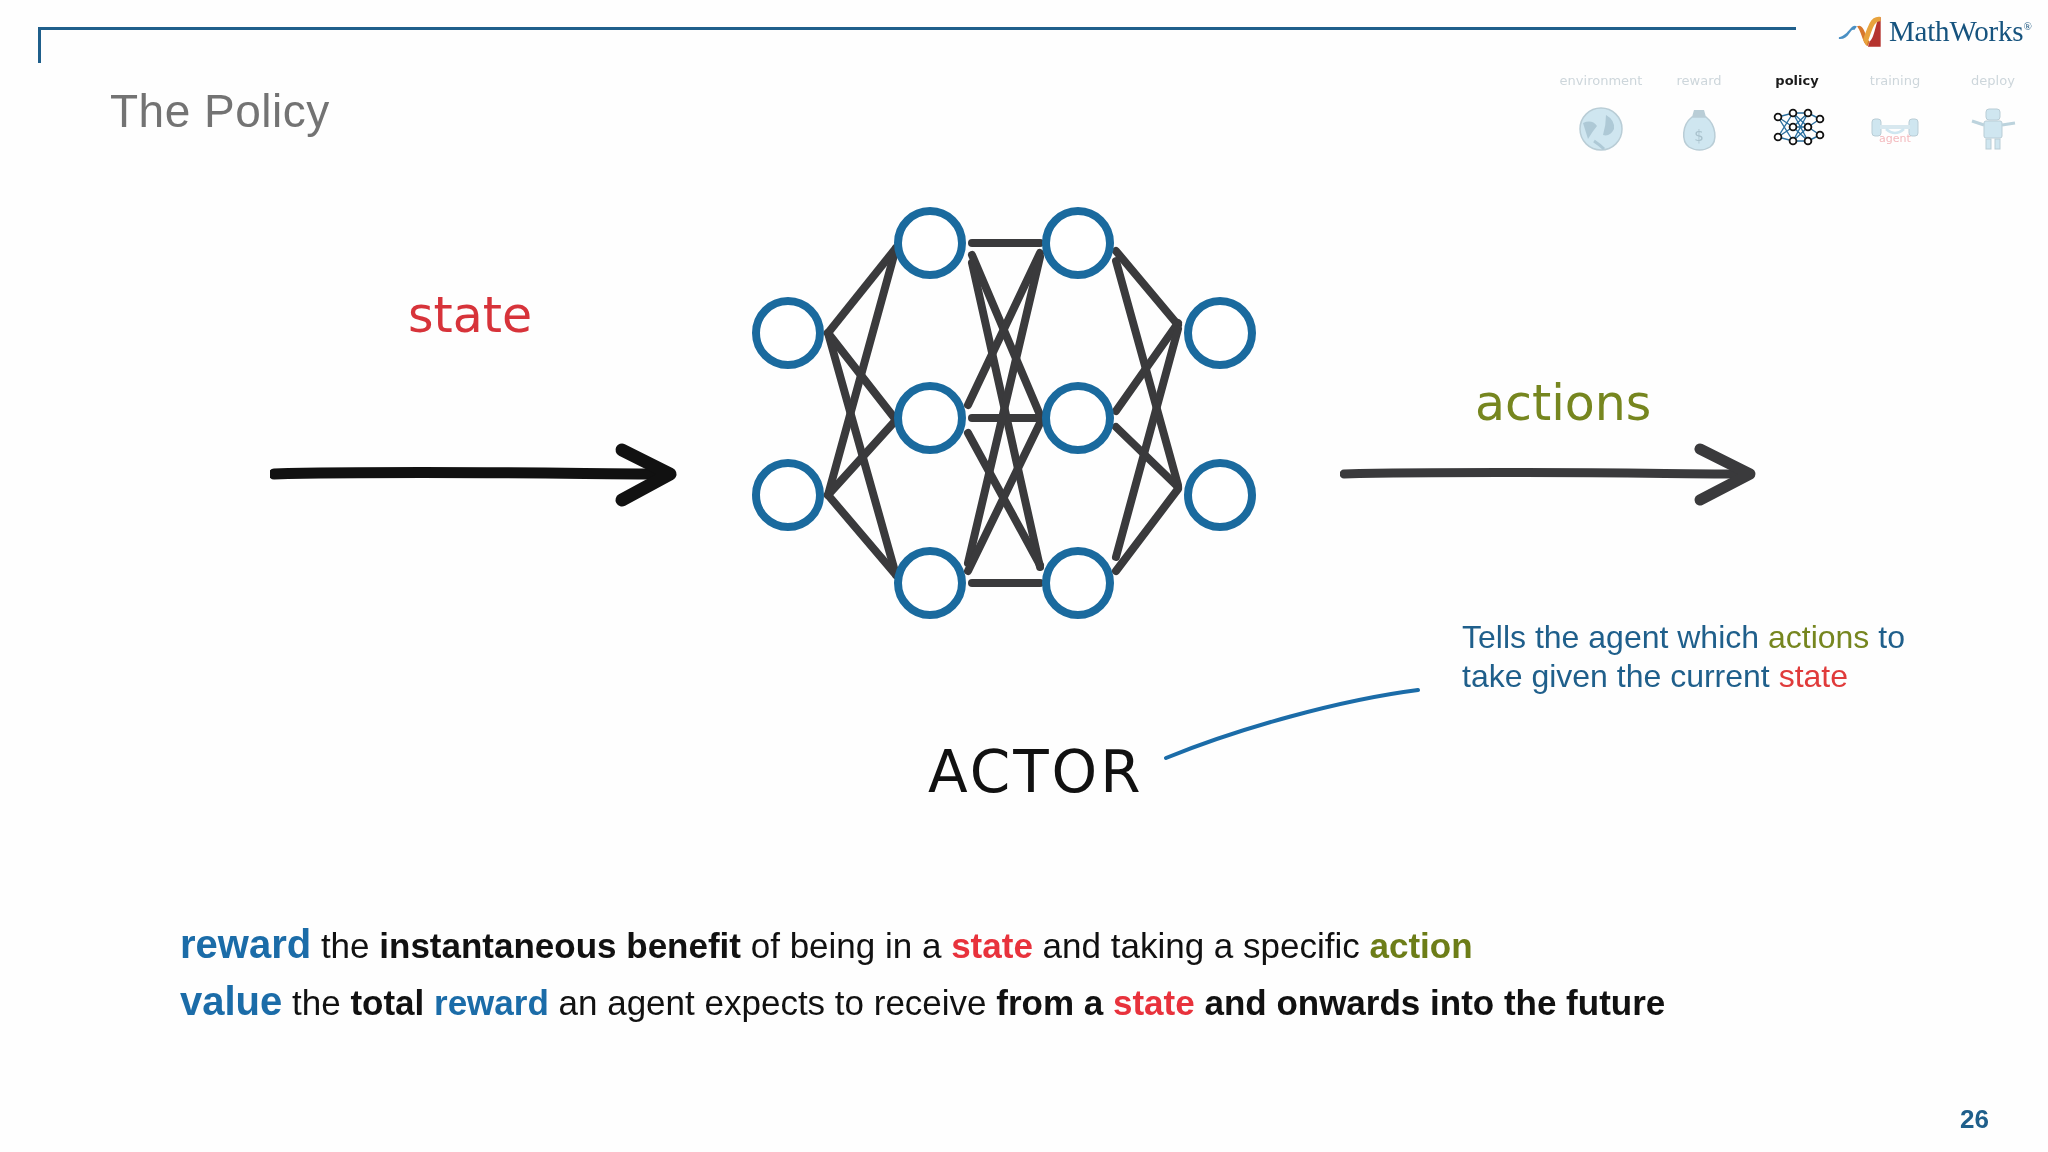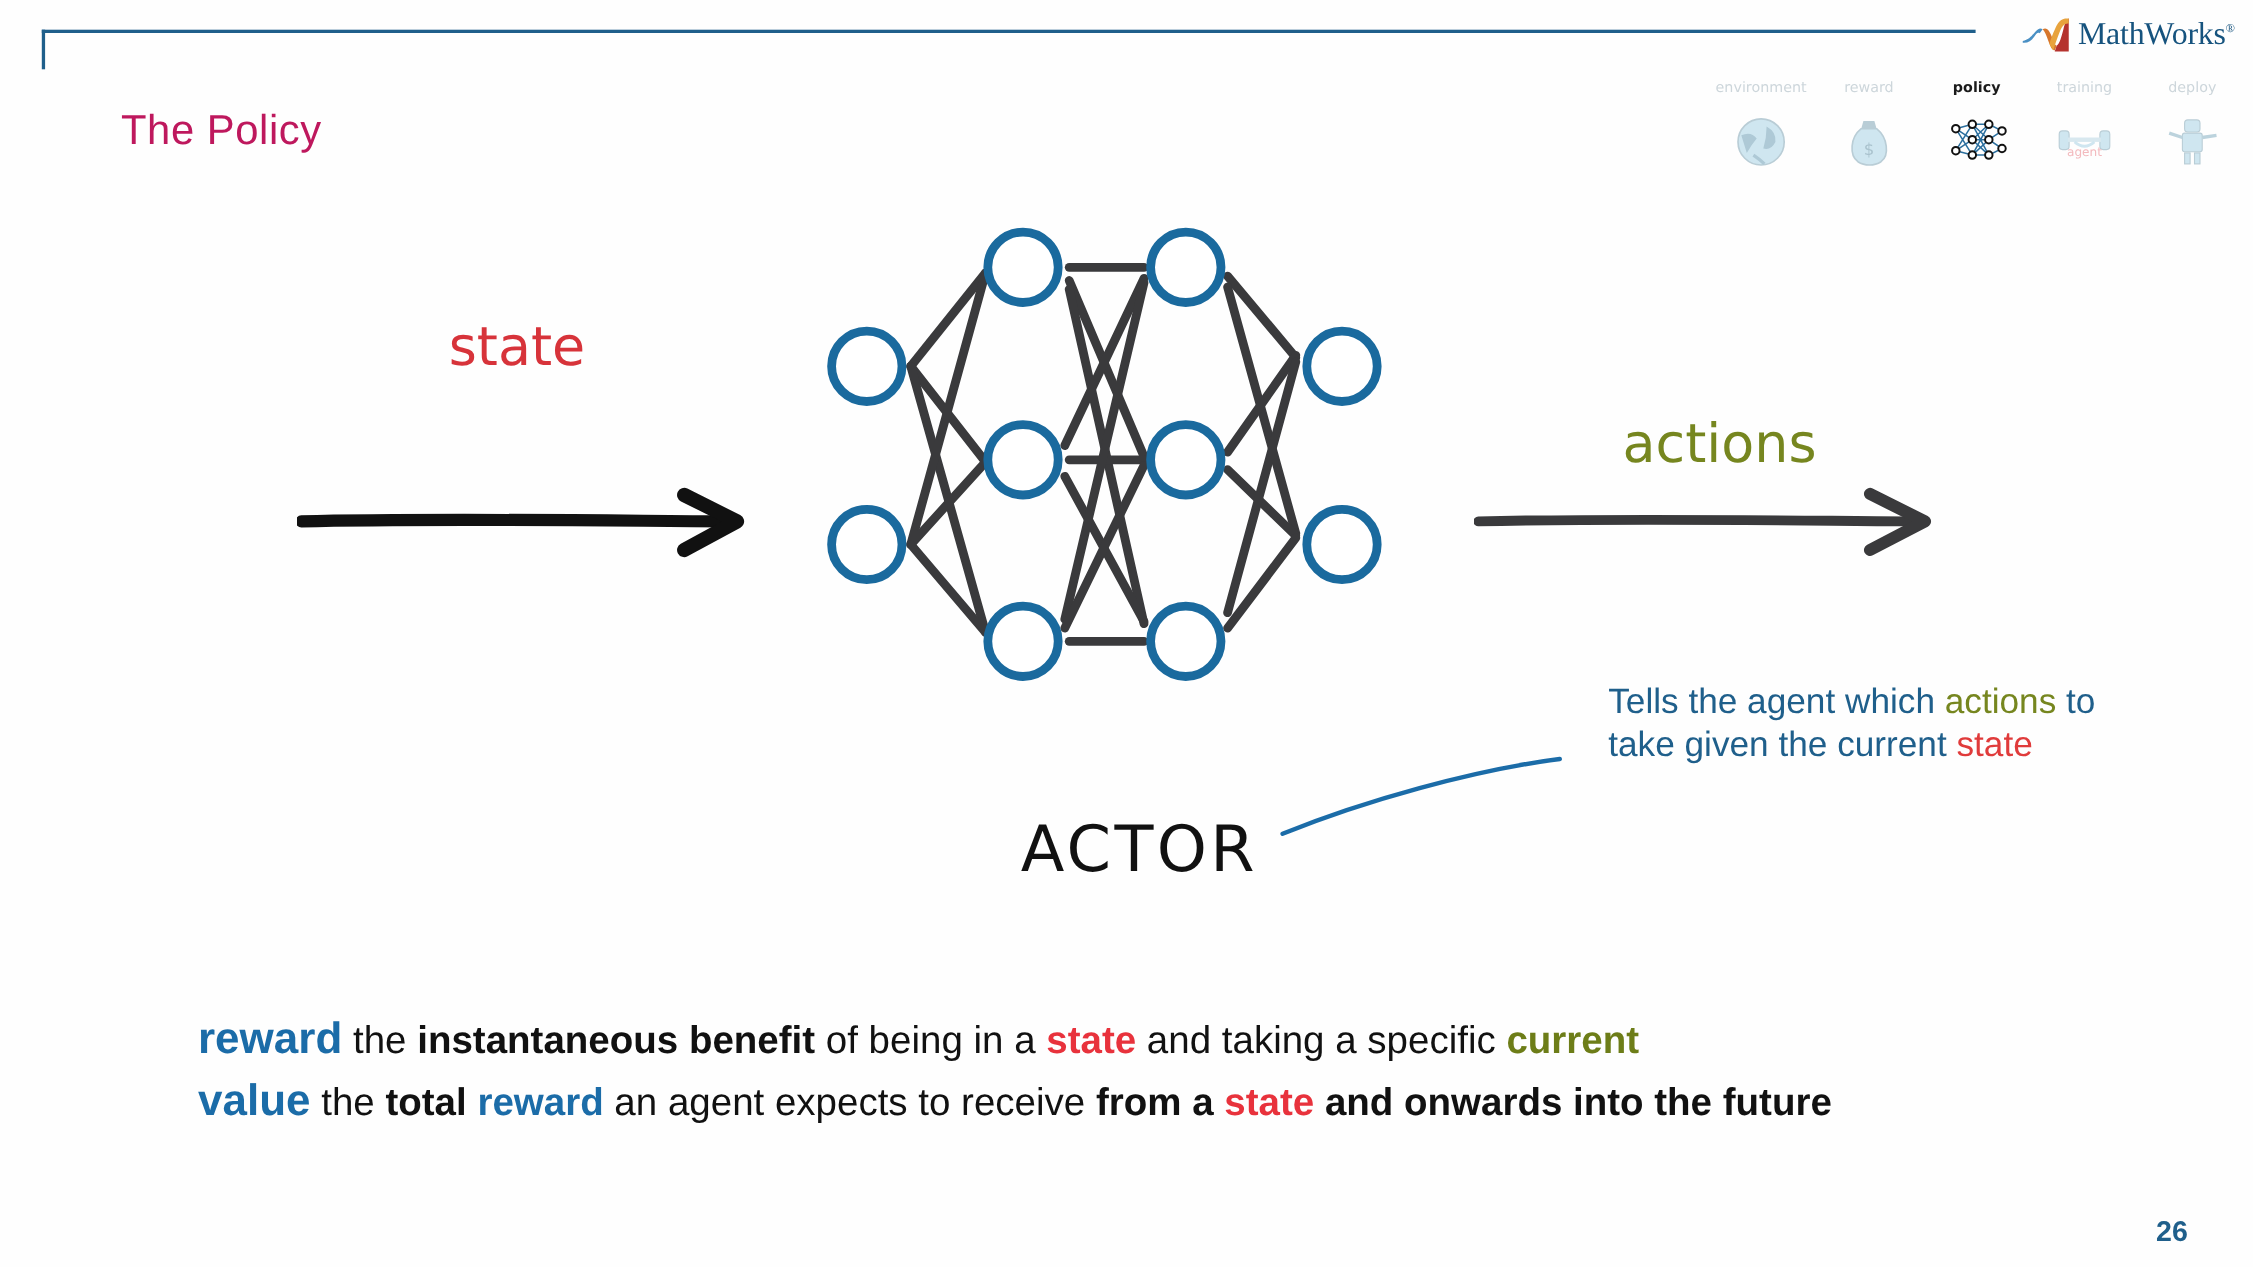--- a/index.html
+++ b/index.html
@@ -66,23 +66,23 @@
     margin-bottom: 14px;
     white-space: nowrap;
   }
   .nav-item.dim .nav-label { color: #cdd6db; }
   .nav-item.active .nav-label { color: #1b1b1b; font-weight: bold; }
   .nav-glyph { width: 62px; height: 52px; }
 
   
   #page-title {
     position: absolute;
-    left: 110px; top: 100px;
-    font-size: 38px; font-weight: normal;
-    color: #be185d;
+    left: 110px; top: 88px;
+    font-size: 46px; font-weight: normal;
+    color: #737373;
     letter-spacing: 0.5px;
     line-height: 1;
     white-space: nowrap;
   }
 
   
   .hand {
     font-family: "DejaVu Sans", sans-serif;
     font-weight: normal;
     line-height: 1.05;
@@ -312,20 +312,20 @@
 
 <svg id="leader-svg" width="330" height="130" viewBox="0 0 330 130">
   <path d="M16 118 C90 88 190 60 268 50" stroke="#1b6ca8" stroke-width="4" fill="none" stroke-linecap="round"></path>
 </svg>
 
 <div id="callout">
   <span>Tells the agent which </span><span class="olive">actions</span><span> to take given the current </span><span class="red">state</span>
 </div>
 
 <div class="def-line" id="def-reward">
-  <span class="kw">reward</span><span> the </span><b>instantaneous benefit</b><span> of being in a </span><span class="red">state</span><span> and taking a specific </span><span class="olv">current</span>
+  <span class="kw">reward</span><span> the </span><b>instantaneous benefit</b><span> of being in a </span><span class="red">state</span><span> and taking a specific </span><span class="olv">action</span>
 </div>
 
 <div class="def-line" id="def-value">
   <span class="kw">value</span><span> the </span><b>total </b><span class="blue">reward</span><span> an agent expects to receive </span><b>from a </b><span class="red">state</span><b> and onwards into the future</b>
 </div>
 
 <div id="page-number">26</div>
 
 </body></html>

